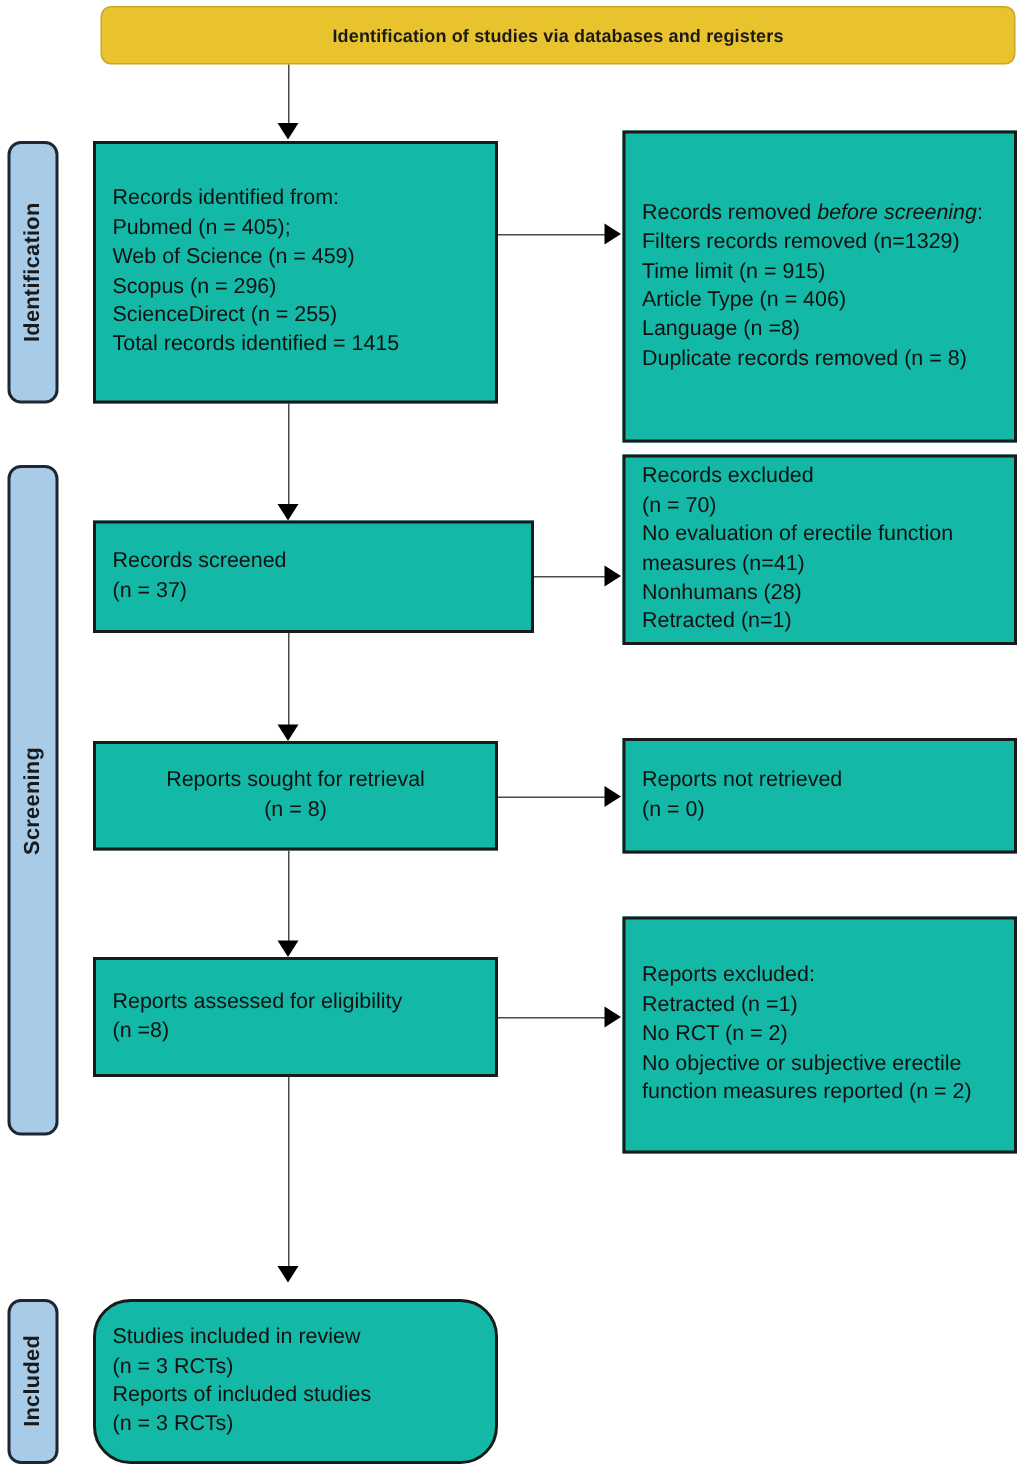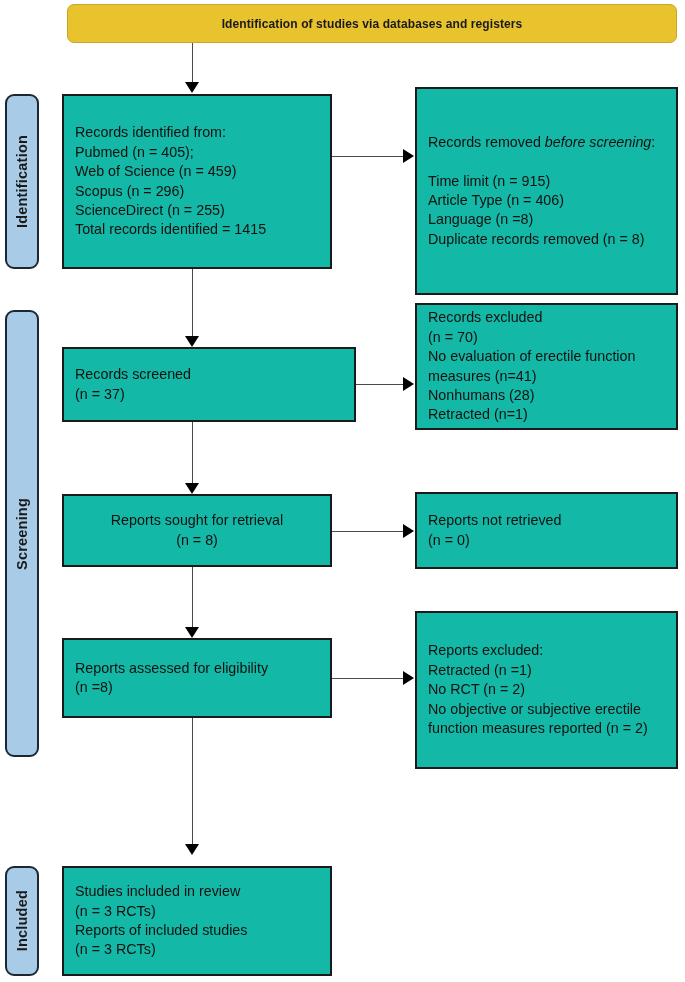--- a/index.html
+++ b/index.html
@@ -89,21 +89,21 @@
     width: 100%;
     box-sizing: border-box;
   }
   .box-text .ital { font-style: italic; }
 
   
   #box-identified       { left: 62px; top: 94px;  width: 270px; height: 175px; }
   #box-screened         { left: 62px; top: 347px; width: 294px; height: 75px; align-items: center;  }
   #box-sought           { left: 62px; top: 494px; width: 270px; height: 73px; text-align: center;  }
   #box-eligibility      { left: 62px; top: 638px; width: 270px; height: 80px; align-items: center;  }
-  #box-included         { left: 62px; top: 866px; width: 270px; height: 110px; }
+  #box-included         { left: 62px; top: 866px; width: 270px; height: 110px; border-radius: 25px; }
 
   
   #box-removed          { left: 415px; top: 87px;  width: 263px; height: 208px; }
   #box-records-excluded { left: 415px; top: 303px; width: 263px); width: 263px; height: 127px; }
   #box-not-retrieved    { left: 415px; top: 492px; width: 263px; height: 77px;  }
   #box-reports-excluded { left: 415px; top: 611px; width: 263px; height: 158px; }
 
   
   .conn {
     position: absolute;
@@ -180,21 +180,21 @@
       <span>Web of Science (n = 459)</span><br>
       <span>Scopus (n = 296)</span><br>
       <span>ScienceDirect (n = 255)</span><br>
       <span>Total records identified = 1415</span>
     </div>
   </div>
 
   <div class="box" id="box-removed">
     <div class="box-text">
       <span>Records removed </span><span class="ital">before screening</span><span>:</span><br>
-      <br>
+      <span>Filters records removed (n=1329)</span><br>
       <span>Time limit (n = 915)</span><br>
       <span>Article Type (n = 406)</span><br>
       <span>Language (n =8)</span><br>
       <span>Duplicate records removed (n = 8)</span>
     </div>
   </div>
 
   <div class="box" id="box-screened">
     <div class="box-text">
       <span>Records screened</span><br>

